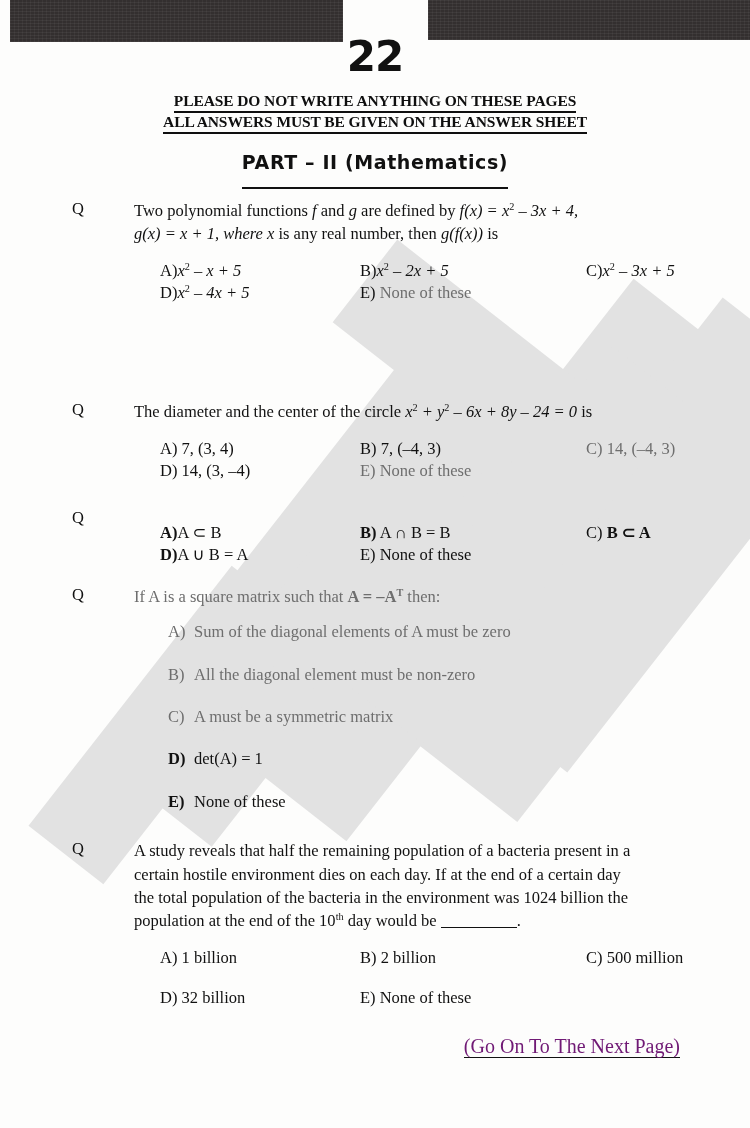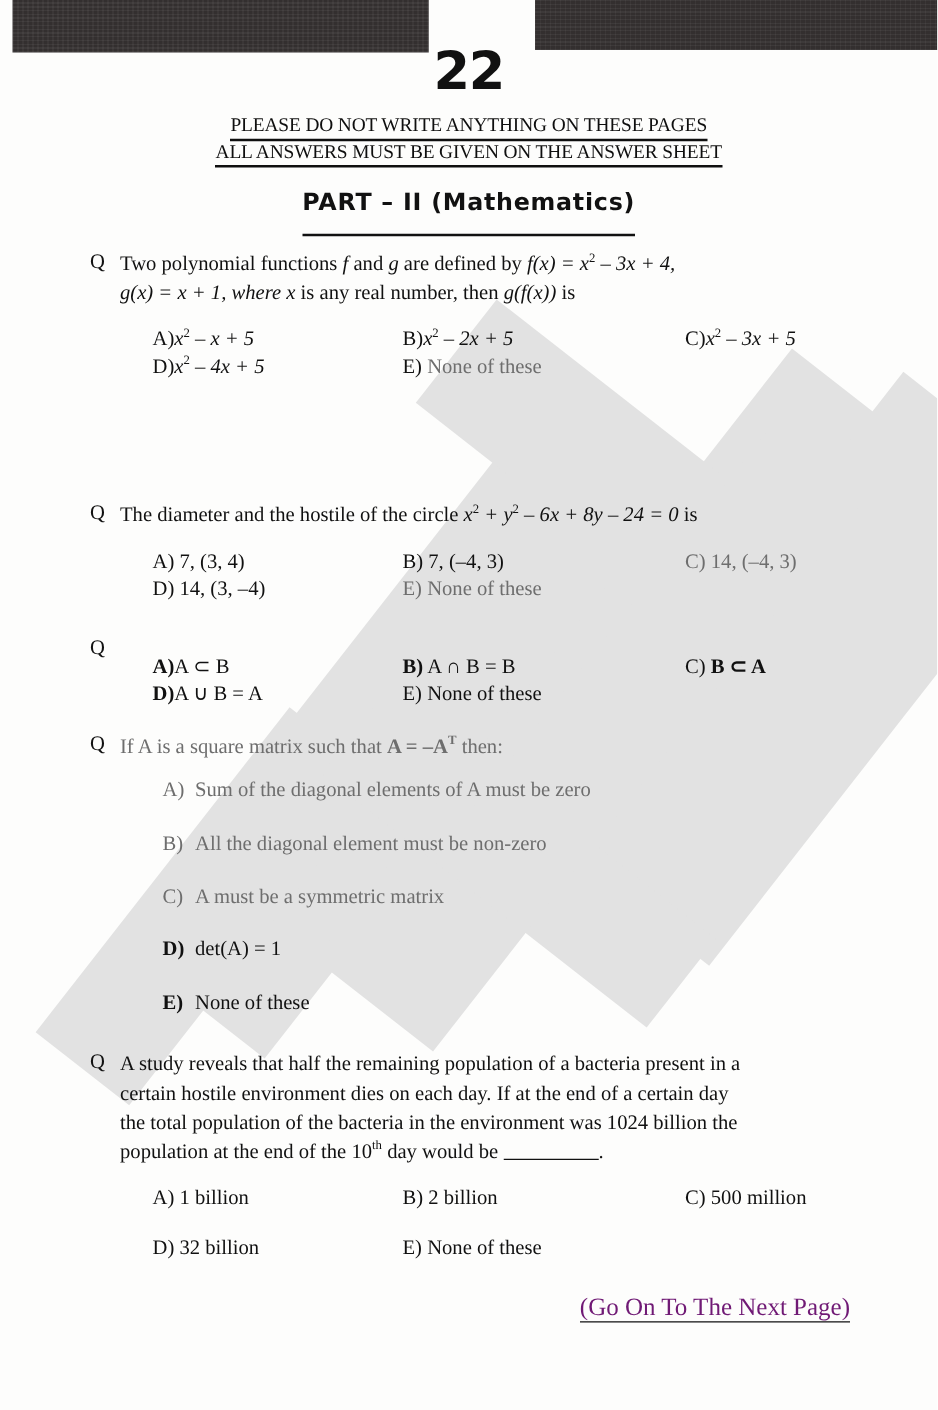--- a/index.html
+++ b/index.html
@@ -68,21 +68,21 @@
     font-size: 42px;
     letter-spacing: -1px;
     color: #111;
     padding-top: 36px;
     line-height: 1;
   }
 
   .notice {
     text-align: center;
     font-family: "Liberation Serif", serif;
-    font-weight: normal;
+    font-weight: bold;
     font-size: 15.5px;
     letter-spacing: -0.1px;
     color: #0f0f0f;
     margin-top: 14px;
   }
   .notice .line {
     display: inline-block;
     border-bottom: 2px solid #0f0f0f;
     padding-bottom: 0px;
     line-height: 1.22;
@@ -110,21 +110,21 @@
     position: relative;
   }
   .q-marker {
     position: absolute;
     left: 72px;
     top: 0;
     font-size: 16.5px;
     color: #111;
   }
   .q-body {
-    margin-left: 24px;
+    margin-left: 62px;
     font-size: 16.5px;
     line-height: 1.42;
     color: #111;
     flex: 1;
   }
   .q-stem { }
 
   
   .opts {
     margin-top: 14px;
@@ -233,21 +233,21 @@
         </div>
       </div>
     </div>
 
     <div class="spacer-lg"></div>
 
     <div class="q">
       <div class="q-marker">Q</div>
       <div class="q-body">
         <div class="q-stem">
-          <span>The diameter and the hostile of the circle </span><span class="it">x</span><sup>2</sup><span class="it"> + y</span><sup>2</sup><span class="it"> – 6x + 8y – 24 = 0</span><span> is</span>
+          <span>The diameter and the center of the circle </span><span class="it">x</span><sup>2</sup><span class="it"> + y</span><sup>2</sup><span class="it"> – 6x + 8y – 24 = 0</span><span> is</span>
         </div>
         <div class="opts">
           <div class="opt-row">
             <div class="opt c1"><span>A)</span><span> 7, (3, 4)</span></div>
             <div class="opt c2"><span>B)</span><span> 7, (–4, 3)</span></div>
             <div class="opt c3 gray1"><span>C)</span><span> 14, (–4, 3)</span></div>
           </div>
           <div class="opt-row">
             <div class="opt c1"><span>D)</span><span> 14, (3, –4)</span></div>
             <div class="opt c2 gray1"><span>E)</span><span> None of these</span></div>

